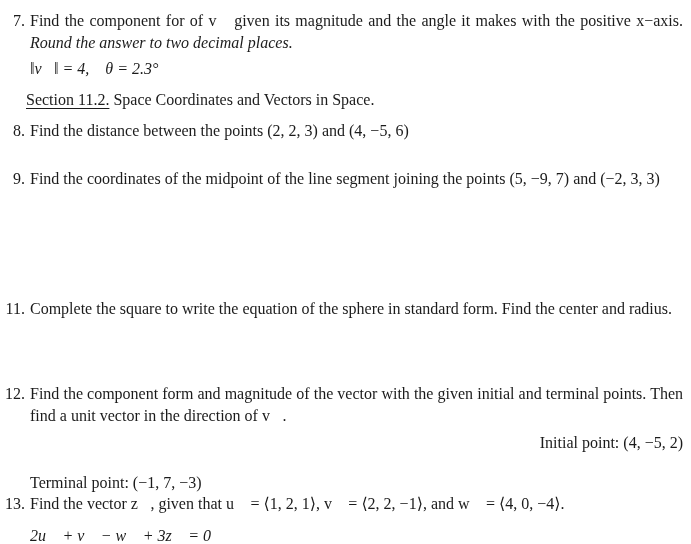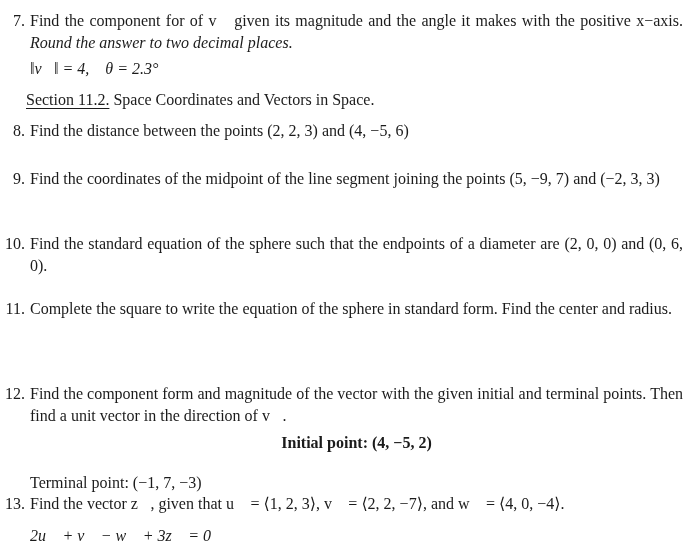--- a/index.html
+++ b/index.html
@@ -35,21 +35,21 @@
     text-align: justify;
   }
   .it { font-style: italic; }
   .math {
     font-style: italic;
     text-align: left;
     margin-top: 4px;
   }
   .m11 { margin-top: 3px; }
   .m13 { margin-top: 10px; }
-  .pline { text-align: center; margin-top: 5px; font-weight: bold; }
+  .pline { text-align: right; margin-top: 5px; }
   .pline2 { text-align: left; margin-top: 18px; }
   .section {
     position: absolute;
     left: 26px;
     width: 673px;
   }
   .section .label { text-decoration: underline; text-underline-offset: 3px; }
 </style>
 </head>
 <body>
@@ -77,44 +77,38 @@
     </div>
   </div>
 
   <div class="item" style="top:168px">
     <div class="num">9.</div>
     <div class="body">
       <span>Find the coordinates of the midpoint of the line segment joining the points (5, −9, 7) and (−2, 3, 3)</span>
     </div>
   </div>
 
-  <div class="item" style="top:233px">
-    <div class="num">10.</div>
-    <div class="body">
-      <span>Find the standard equation of the sphere such that the endpoints of a diameter are (2, 0, 0) and (0, 6, 0).</span>
-    </div>
-  </div>
 
   <div class="item" style="top:298px">
     <div class="num">11.</div>
     <div class="body">
       <span>Complete the square to write the equation of the sphere in standard form. Find the center and radius.</span>
     </div>
   </div>
 
   <div class="item" style="top:383px">
     <div class="num">12.</div>
     <div class="body">
       <span>Find the component form and magnitude of the vector with the given initial and terminal points. Then find a unit vector in the direction of v⃗.</span>
       <div class="pline">Initial point: (4, −5, 2)</div>
       <div class="pline2">Terminal point: (−1, 7, −3)</div>
     </div>
   </div>
 
   <div class="item" style="top:493px">
     <div class="num">13.</div>
     <div class="body">
-      <span>Find the vector z⃗, given that u⃗ = ⟨1, 2, 3⟩, v⃗ = ⟨2, 2, −7⟩, and w⃗ = ⟨4, 0, −4⟩.</span>
+      <span>Find the vector z⃗, given that u⃗ = ⟨1, 2, 1⟩, v⃗ = ⟨2, 2, −1⟩, and w⃗ = ⟨4, 0, −4⟩.</span>
       <div class="math m13">2u⃗ + v⃗ − w⃗ + 3z⃗ = 0</div>
     </div>
   </div>
 
 </div>
 
 </body></html>

